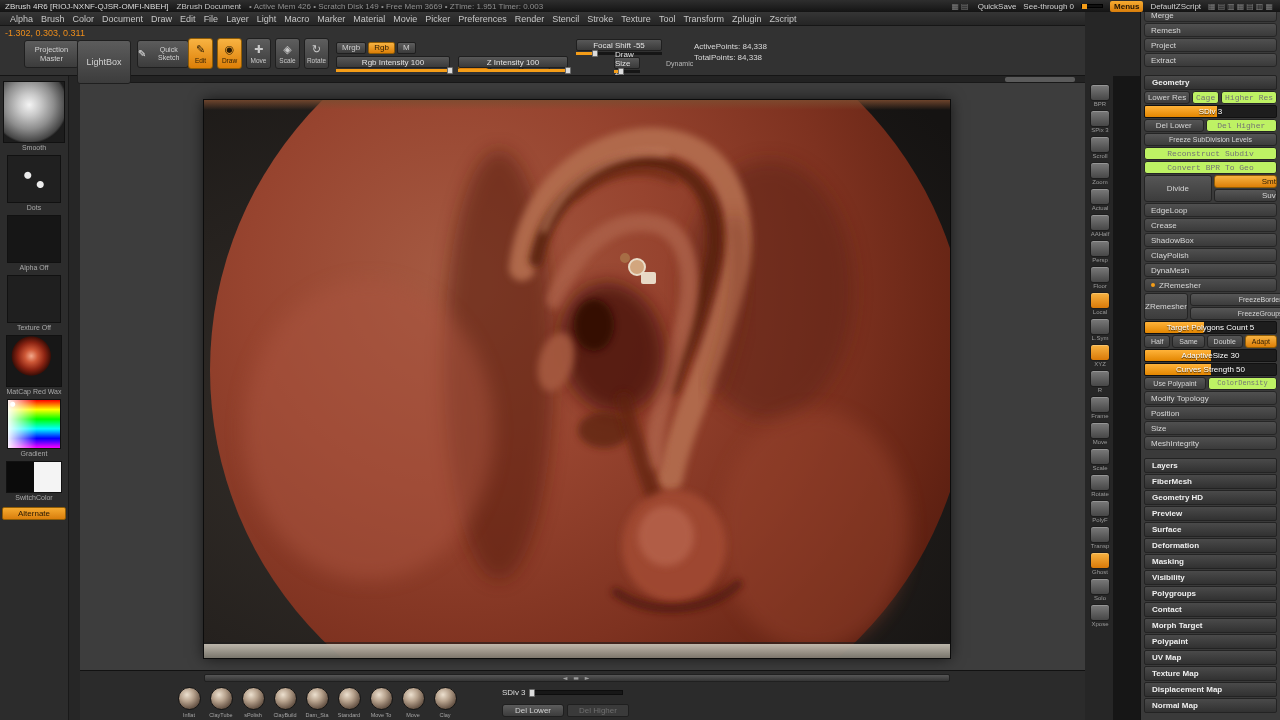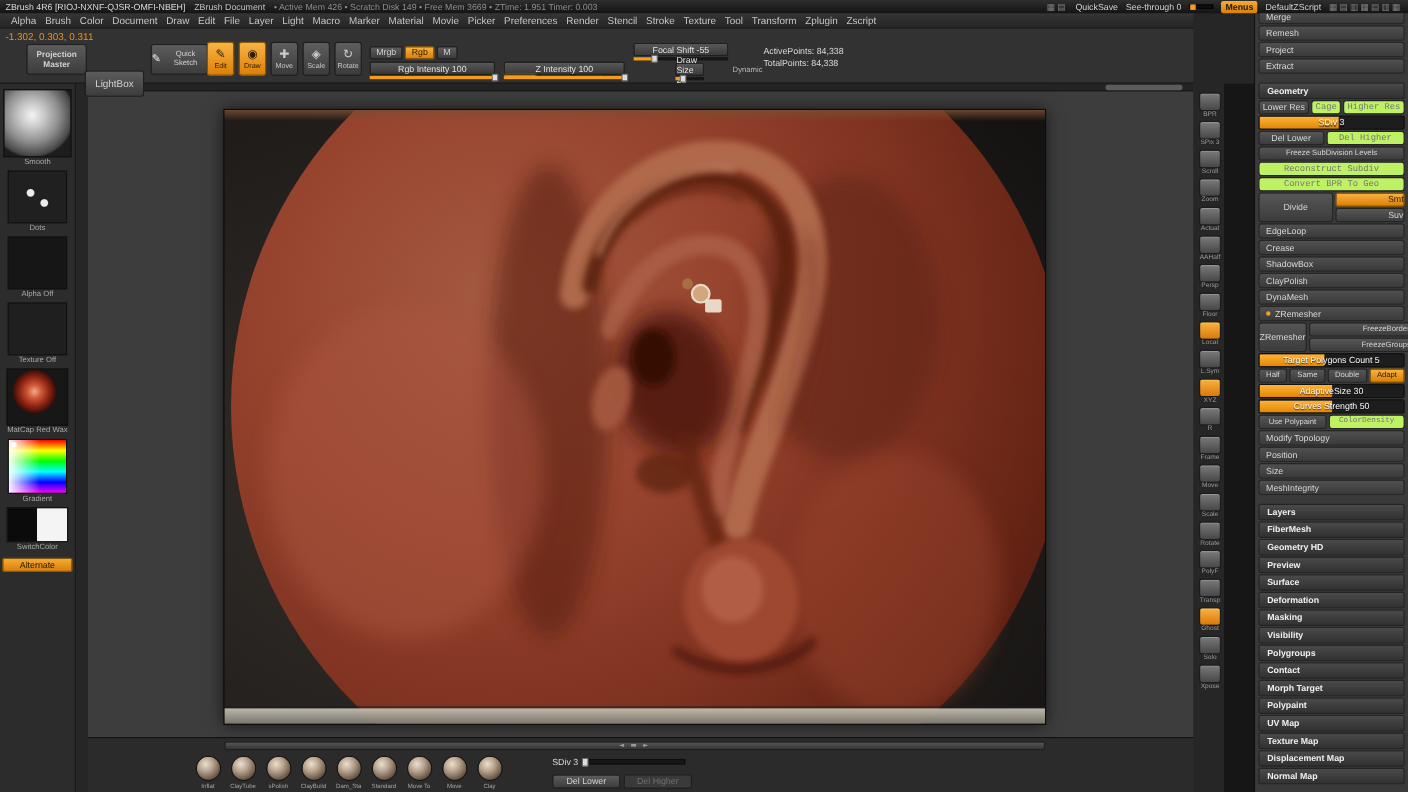--- a/index.html
+++ b/index.html
@@ -28,22 +28,22 @@
     display:flex;align-items:center;padding:0 6px;font-size:9px;color:#c6c6c6;z-index:20;}
   .menu-item{padding:0 4px;cursor:default;}
 
   
   .shelf{position:absolute;left:0;top:26px;width:1085px;height:50px;background:#323232;
     border-bottom:1px solid #151515;z-index:20;}
   .coords{position:absolute;left:5px;top:2px;font-size:9px;color:#ef8e1b;}
   .btn{background:linear-gradient(#5c5c5c,#3c3c3c);border:1px solid #1f1f1f;border-radius:3px;
     color:#d2d2d2;display:flex;align-items:center;justify-content:center;text-align:center;}
   .pm-btn{position:absolute;left:24px;top:14px;width:55px;height:28px;font-size:7.5px;
-    white-space:pre-line;line-height:9px;font-weight:bold;}
-  .lb-btn{position:absolute;left:77px;top:14px;width:54px;height:24px;font-size:9px;margin-top:24px;}
+    white-space:pre-line;line-height:9px;}
+  .lb-btn{position:absolute;left:77px;top:14px;width:54px;height:44px;font-size:9px;}
   .qs-btn{position:absolute;left:137px;top:14px;width:52px;height:28px;font-size:7px;
     gap:3px;line-height:8px;}
   .qs-ic{font-family:"DejaVu Sans",sans-serif;font-size:10px;color:#e8e8e8;}
   .modes{position:absolute;left:188px;top:12px;display:flex;gap:4px;}
   .mode-btn{width:25px;height:31px;display:flex;flex-direction:column;align-items:center;
     justify-content:center;gap:1px;background:linear-gradient(#5e5e5e,#3b3b3b);
     border:1px solid #1f1f1f;border-radius:3px;color:#c9c9c9;}
   .mode-btn .glyph{font-family:"DejaVu Sans",sans-serif;font-size:11px;line-height:12px;}
   .mode-btn .lbl{font-size:6.5px;}
   .mode-btn.active{background:linear-gradient(#f8b342,#dd7f07);color:#2b1b04;border-color:#8f5c06;}

